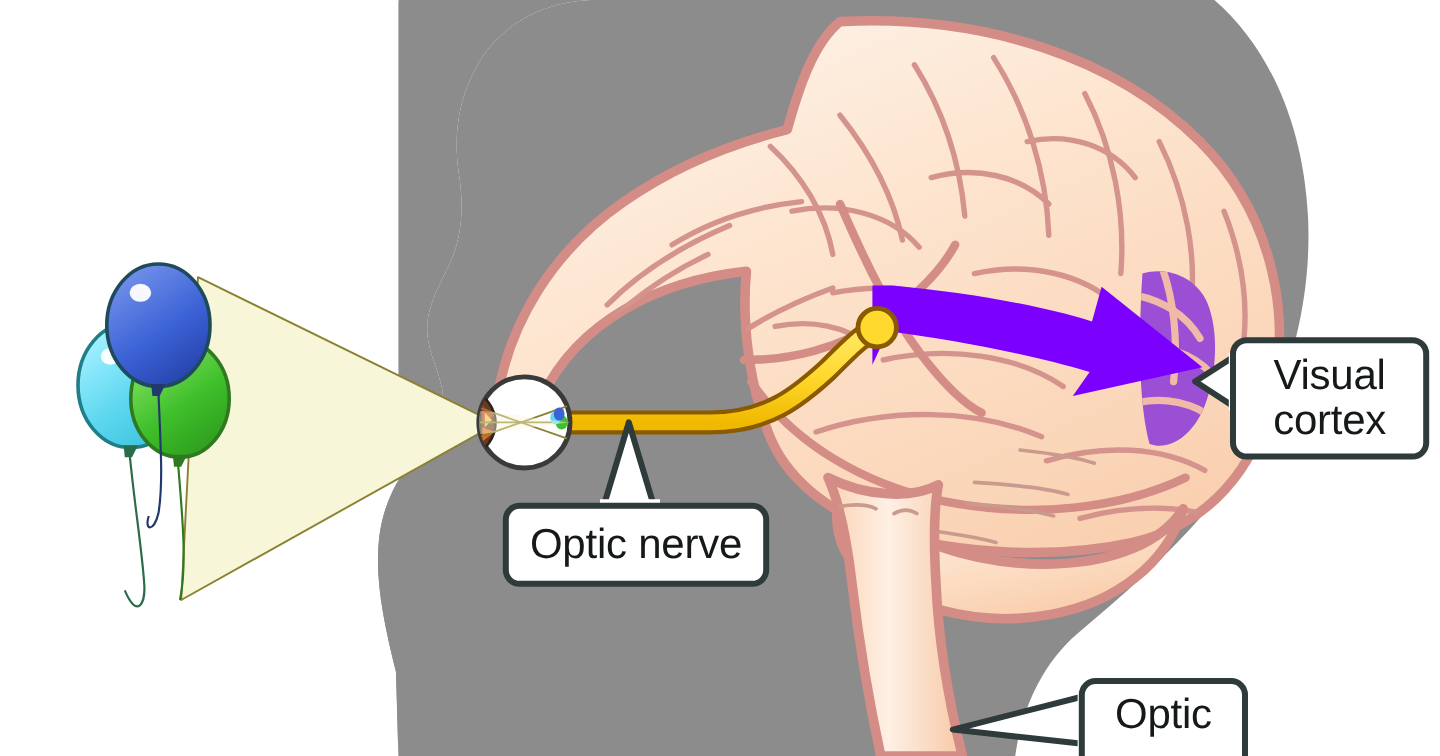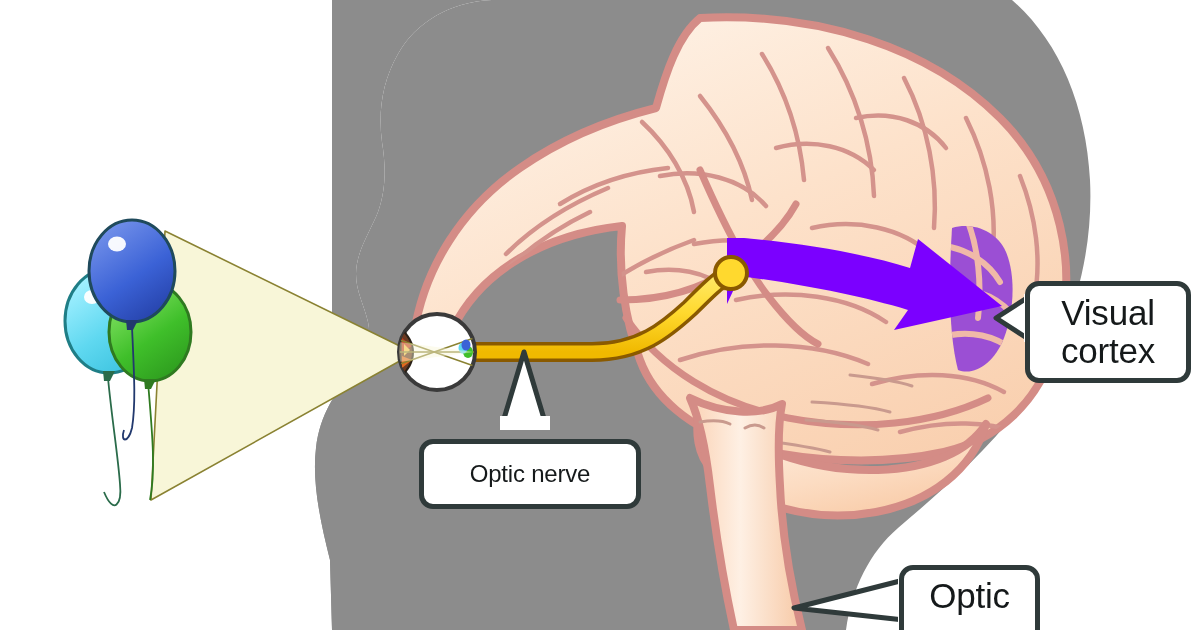--- a/index.html
+++ b/index.html
@@ -36,24 +36,24 @@
     line-height: 1.08;
     text-align: center;
     display: flex;
     align-items: center;
     justify-content: center;
     box-sizing: border-box;
     z-index: 30;
   }
   #callout-optic-nerve {
     left: 419px;
-    top: 439px;
+    top: 419px;
     width: 222px;
     height: 70px;
-    font-size: 24px;
+    font-size: 35px;
     letter-spacing: -0.2px;
   }
   #callout-visual-cortex {
     left: 1025px;
     top: 281px;
     width: 166px;
     height: 102px;
     font-size: 35px;
     letter-spacing: -0.2px;
   }

